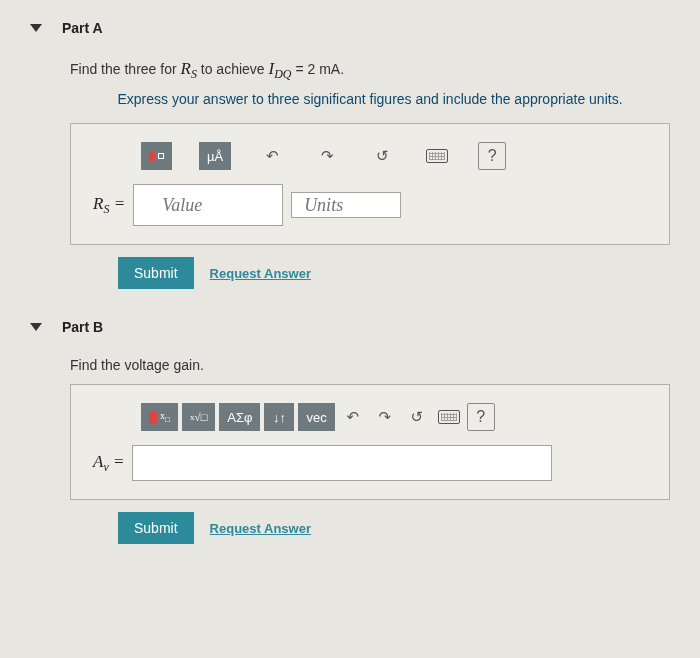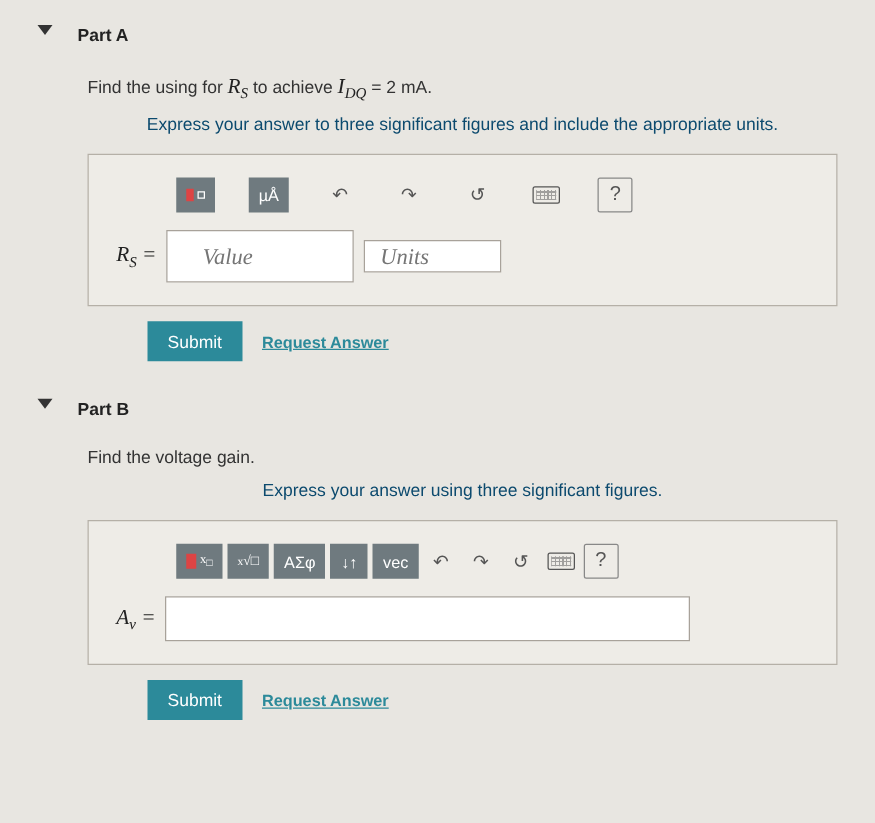--- a/index.html
+++ b/index.html
@@ -8,20 +8,21 @@
       font-family: Arial, Helvetica, sans-serif;
       width: 700px;
       height: 658px;
       padding: 20px 30px;
       color: #333;
       font-size: 14px;
     }
     .part-section { margin-bottom: 30px; }
     .part-header {
       display: flex;
+      align-items: center;
       font-weight: bold;
       margin-bottom: 20px;
       color: #222;
     }
     .collapse-icon {
       width: 0; height: 0;
       border-left: 6px solid transparent;
       border-right: 6px solid transparent;
       border-top: 8px solid #333;
       margin-right: 20px;
@@ -153,21 +154,21 @@
 </head>
 <body>
 
 <div class="part-section">
   <div class="part-header">
     <span class="collapse-icon"></span>
     <span>Part A</span>
   </div>
   <div class="content">
     <p class="prompt">
-      <span>Find the using for </span><span class="var-label"><span>R</span><sub class="sub">S</sub></span><span> to achieve </span><span class="var-label"><span>I</span><sub class="sub">DQ</sub></span><span> = 2 mA.</span>
+      <span>Find the three for </span><span class="var-label"><span>R</span><sub class="sub">S</sub></span><span> to achieve </span><span class="var-label"><span>I</span><sub class="sub">DQ</sub></span><span> = 2 mA.</span>
     </p>
     <p class="instruction">Express your answer to three significant figures and include the appropriate units.</p>
 
     <div class="answer-box">
       <div class="toolbar toolbar-indent">
         <button class="tool-btn">
           <span class="tool-rect" style="background:#d44"></span>
             <span style="display:inline-block;width:6px;height:6px;border:1px solid #fff;margin-left:2px;vertical-align:top"></span>
         </button>
         <button class="tool-btn">µÅ</button>
@@ -195,21 +196,20 @@
   </div>
 </div>
 
 <div class="part-section">
   <div class="part-header">
     <span class="collapse-icon"></span>
     <span>Part B</span>
   </div>
   <div class="content">
     <p class="prompt">Find the voltage gain.</p>
-    <p class="instruction">Express your answer using three significant figures.</p>
 
     <div class="answer-box">
       <div class="toolbar toolbar-indent-b">
         <button class="tool-btn" style="font-family:serif;">
           <span style="display:inline-block;width:8px;height:12px;background:#d44;margin-right:3px"></span>
           <span style="position:relative;display:inline-block;font-size:10px;line-height:7px;">x<sub>□</sub></span>
         </button>
         <button class="tool-btn" style="font-family:serif;font-size:11px;">
           <sup>x</sup>√□
         </button>

